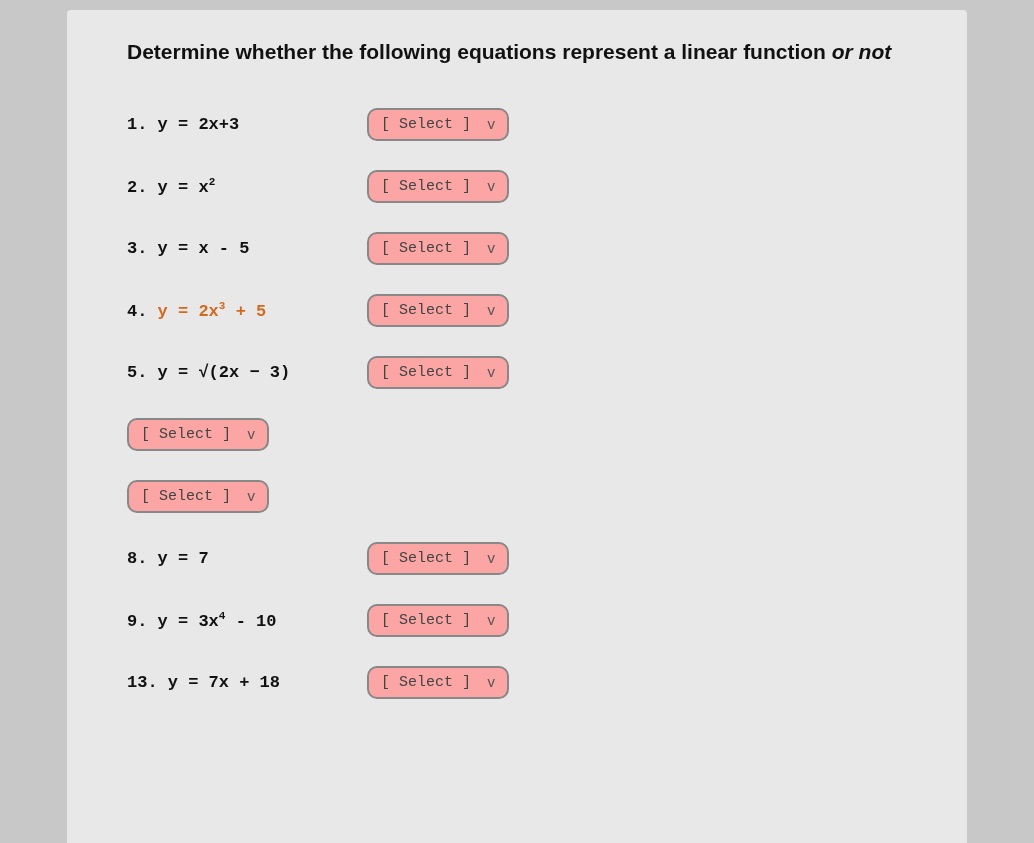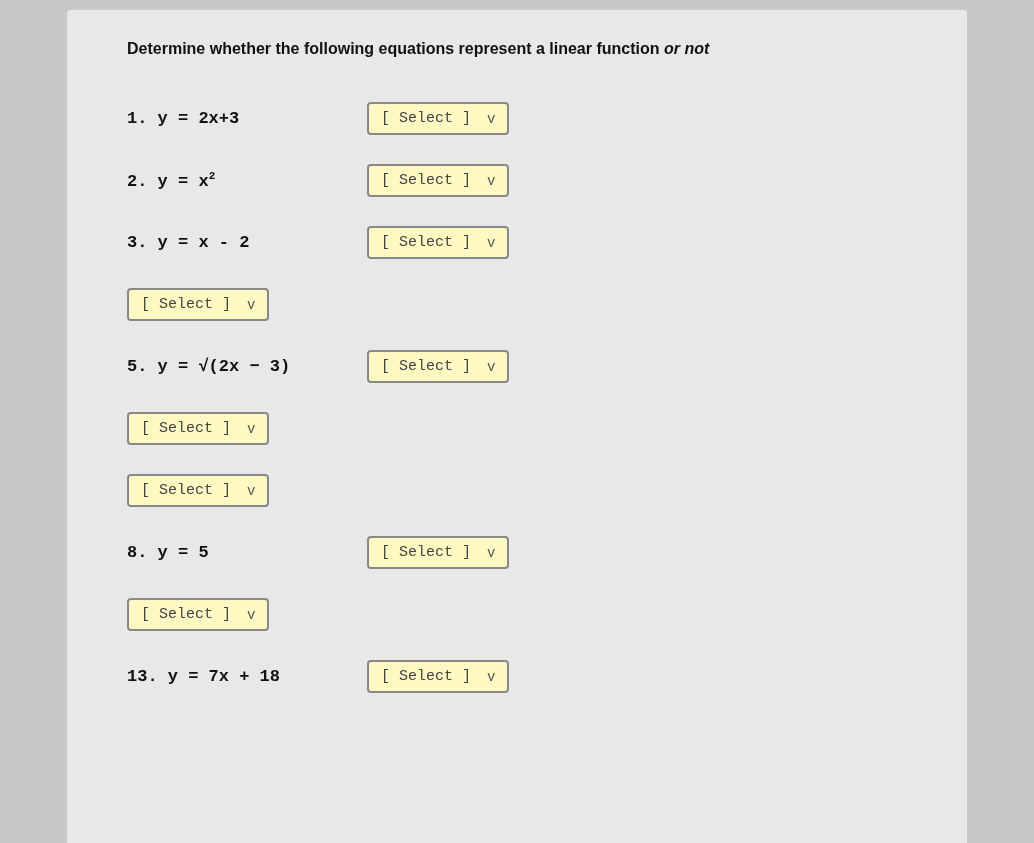--- a/index.html
+++ b/index.html
@@ -21,21 +21,21 @@
     .page-container {
       background-color: #e8e8e8;
       width: 900px;
       min-height: 843px;
       padding: 30px 50px 40px 60px;
       margin: 10px auto;
       border-radius: 4px;
     }
 
     .page-title {
-      font-size: 16px;
+      font-size: 21px;
       font-weight: bold;
       color: #111;
       margin-bottom: 30px;
       font-style: italic;
     }
 
     .page-title span.not-italic {
       font-style: normal;
     }
 
@@ -62,25 +62,25 @@
     }
 
     .question-label sup {
       font-size: 11px;
     }
 
     .select-box {
       display: flex;
       align-items: center;
       border: 2px solid #888;
-      background-color: #fef9c3;
+      background-color: #fca5a5;
       padding: 6px 12px;
       min-width: 140px;
       cursor: pointer;
-      border-radius: 4px;
+      border-radius: 10px;
       position: relative;
     }
 
     .select-box-text {
       font-size: 15px;
       color: #444;
     }
 
     .chevron-icon {
       margin-left: 16px;
@@ -118,29 +118,32 @@
         <span>2. y = x<sup>2</sup></span>
       </div>
       <div class="select-box">
         <span class="select-box-text">[ Select ]</span>
         <span class="chevron-icon">v</span>
       </div>
     </div>
 
     <div class="question-row">
       <div class="question-label">
-        <span>3. y = x - 2</span>
-      </div>
-      <div class="select-box">
-        <span class="select-box-text">[ Select ]</span>
-        <span class="chevron-icon">v</span>
-      </div>
-    </div>
-
-    <div class="question-row">
+        <span>3. y = x - 5</span>
+      </div>
+      <div class="select-box">
+        <span class="select-box-text">[ Select ]</span>
+        <span class="chevron-icon">v</span>
+      </div>
+    </div>
+
+    <div class="question-row">
+      <div class="question-label">
+        <span>4. <span class="equation-orange">y = 2x<sup>3</sup> + 5</span></span>
+      </div>
       <div class="select-box">
         <span class="select-box-text">[ Select ]</span>
         <span class="chevron-icon">v</span>
       </div>
     </div>
 
     <div class="question-row">
       <div class="question-label">
         <span>5. y = √(2x − 3)</span>
       </div>
@@ -159,29 +162,32 @@
 
     <div class="question-row">
       <div class="select-box">
         <span class="select-box-text">[ Select ]</span>
         <span class="chevron-icon">v</span>
       </div>
     </div>
 
     <div class="question-row">
       <div class="question-label">
-        <span>8. y = 5</span>
-      </div>
-      <div class="select-box">
-        <span class="select-box-text">[ Select ]</span>
-        <span class="chevron-icon">v</span>
-      </div>
-    </div>
-
-    <div class="question-row">
+        <span>8. y = 7</span>
+      </div>
+      <div class="select-box">
+        <span class="select-box-text">[ Select ]</span>
+        <span class="chevron-icon">v</span>
+      </div>
+    </div>
+
+    <div class="question-row">
+      <div class="question-label">
+        <span>9. y = 3x<sup>4</sup> - 10</span>
+      </div>
       <div class="select-box">
         <span class="select-box-text">[ Select ]</span>
         <span class="chevron-icon">v</span>
       </div>
     </div>
 
     <div class="question-row">
       <div class="question-label">
         <span>13. y = 7x + 18</span>
       </div>

